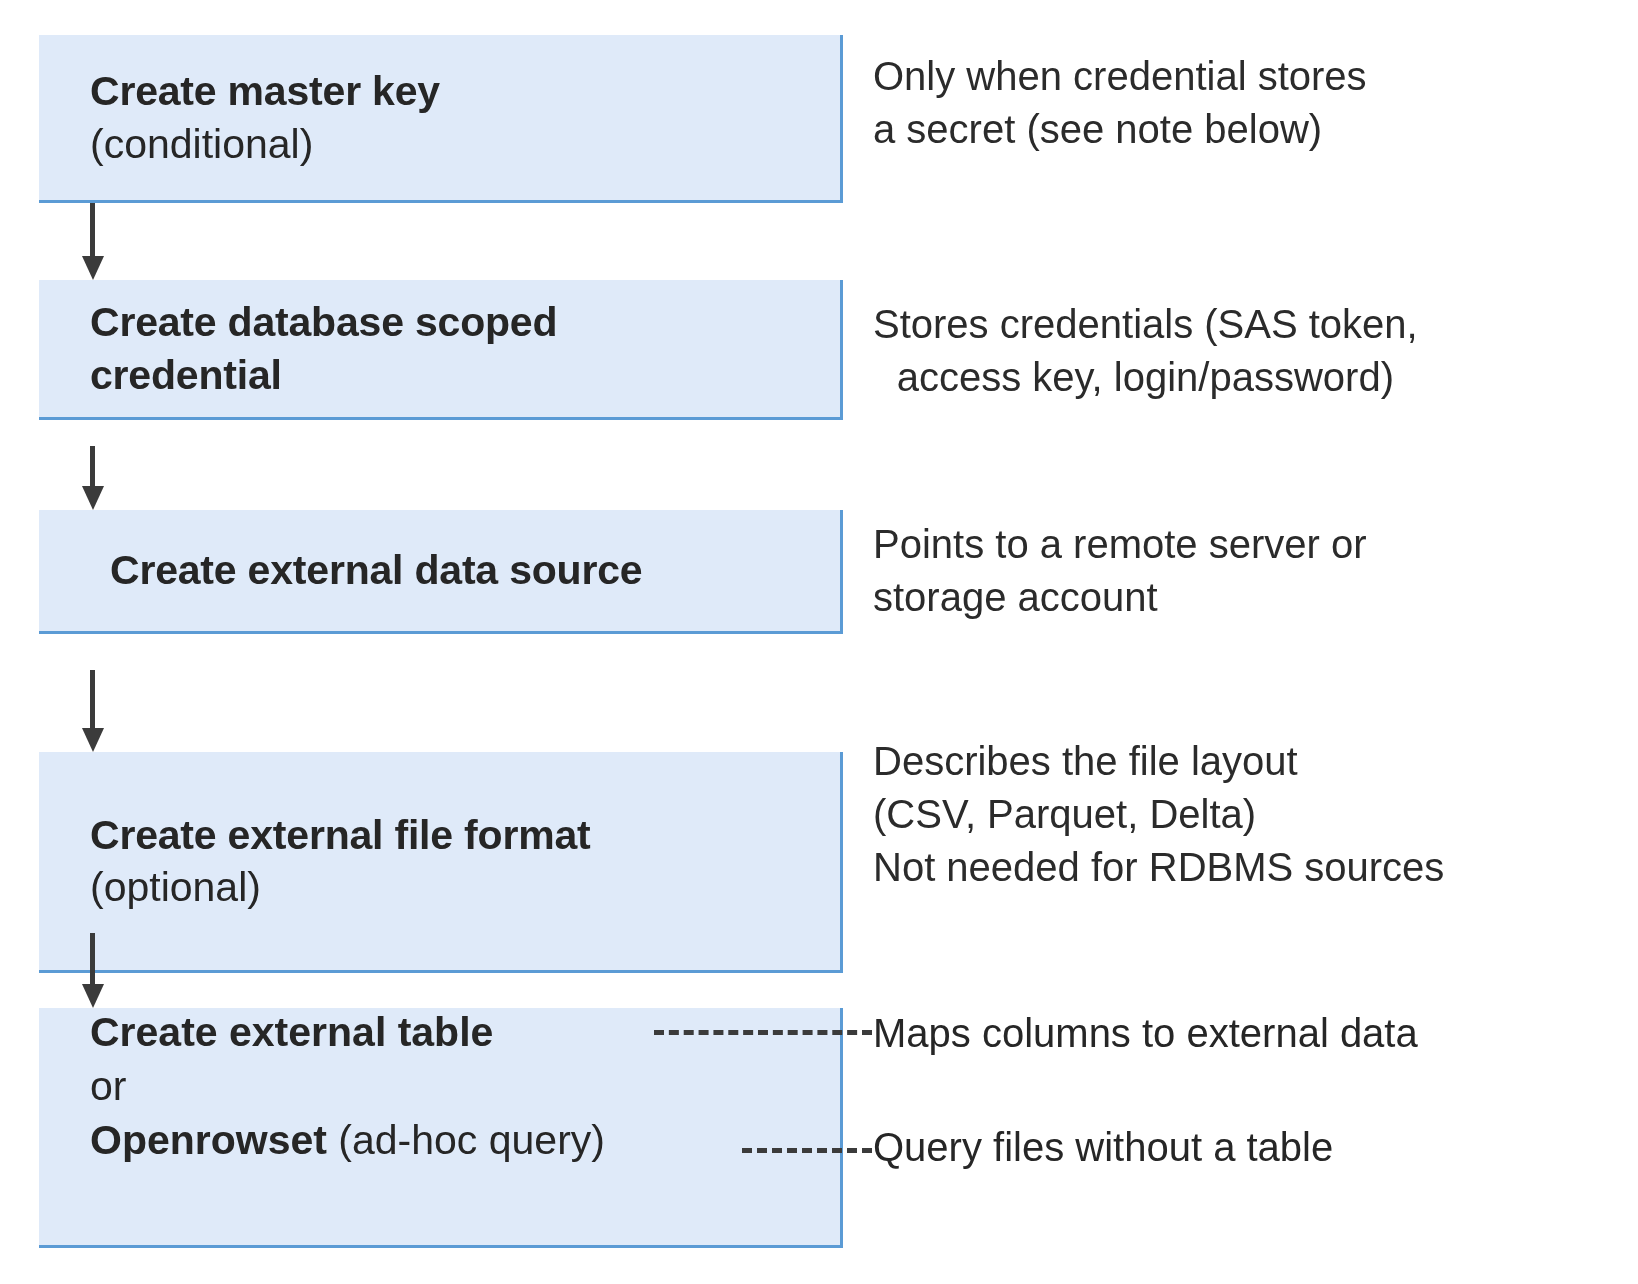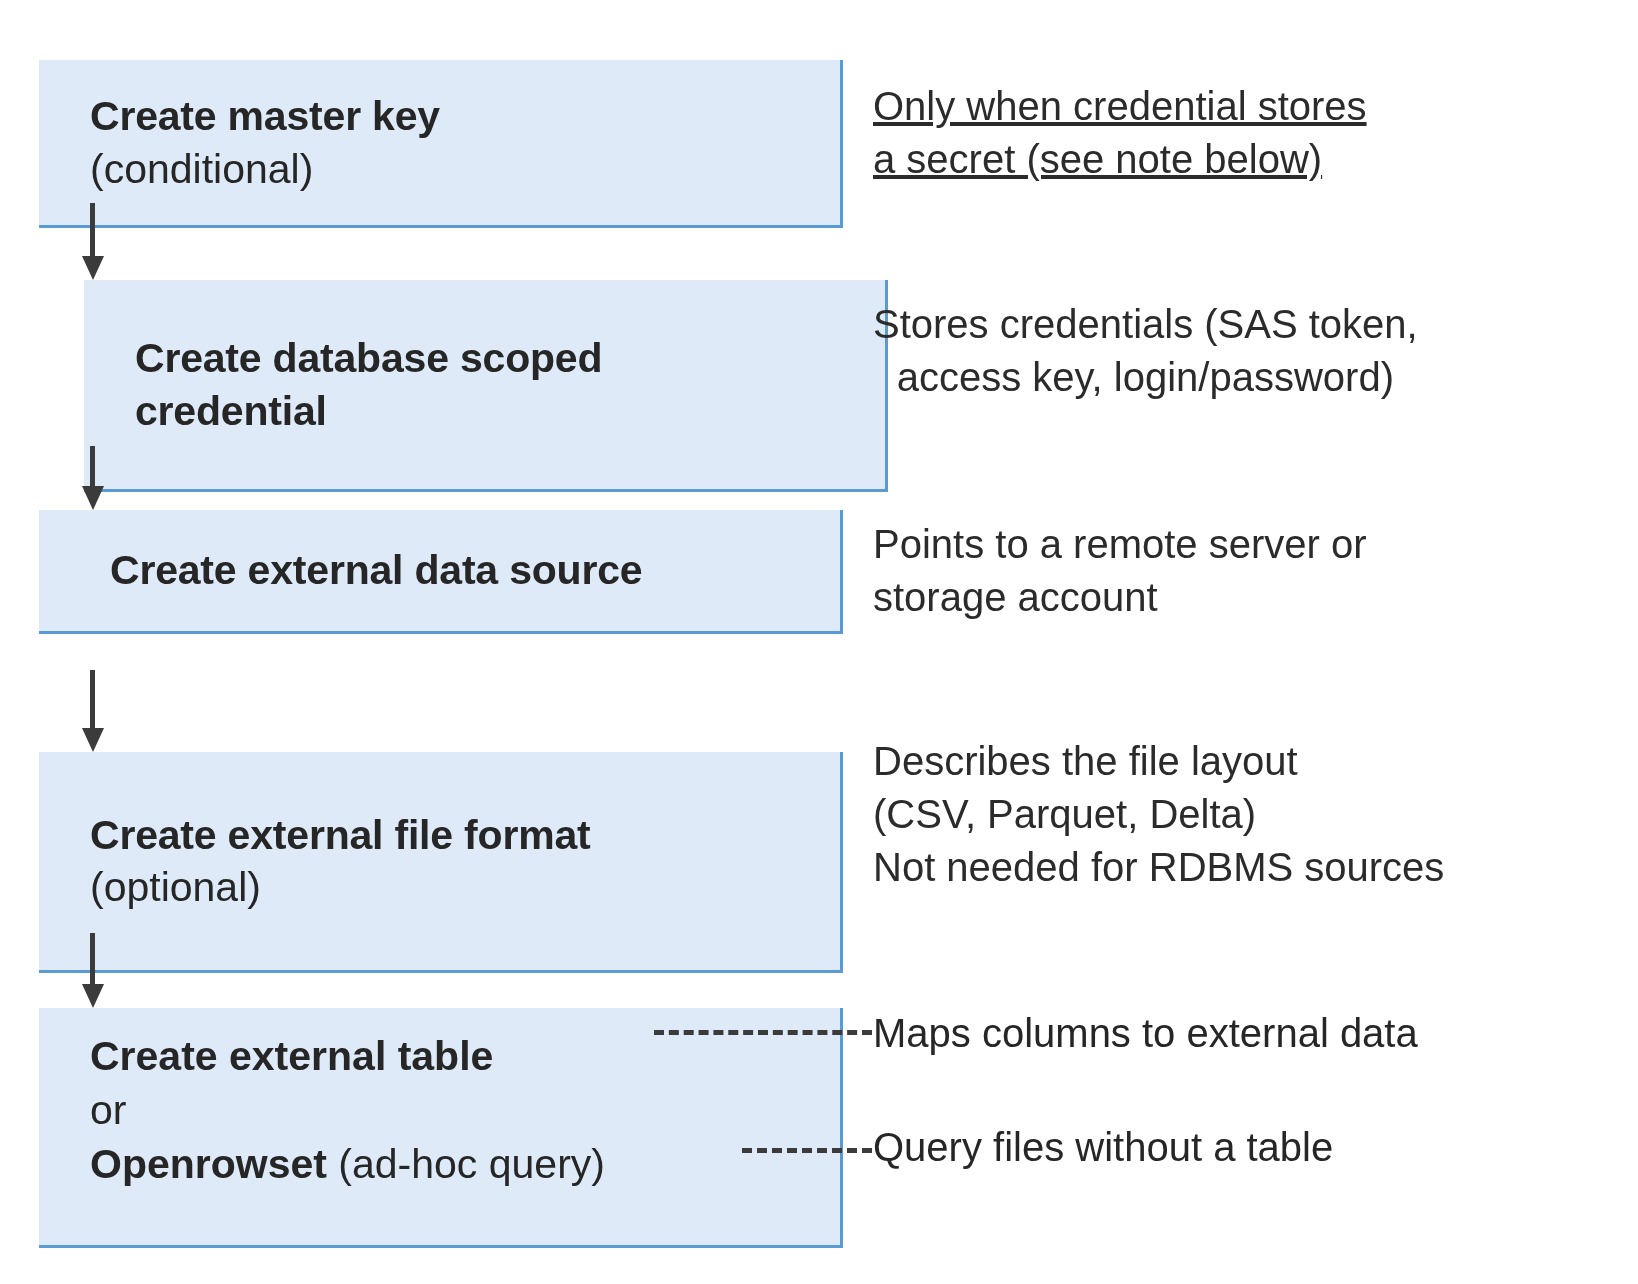--- a/index.html
+++ b/index.html
@@ -30,22 +30,22 @@
     border-right: 3px solid #5b9bd5;
     border-bottom: 3px solid #5b9bd5;
     display: flex;
     flex-direction: column;
     justify-content: center;
   }
   .step-box .lines {
     padding-left: 51px;
     padding-right: 12px;
   }
-  .bx1 { top: 35px;   height: 168px; margin-top: 25px; }
-  .bx2 { top: 280px;  height: 212px; margin-left: 45px; }
+  .bx1 { top: 35px;   height: 168px; }
+  .bx2 { top: 280px;  height: 140px; }
   .bx3 { top: 510px;  height: 124px; padding-left: 20px; }
   .bx4 { top: 752px;  height: 221px; }
   .bx5 { top: 1008px; height: 240px; }
 
   .title-strong {
     font-weight: bold;
     font-size: 41px;
     line-height: 1.28;
     letter-spacing: -0.2px;
     color: #262626;
@@ -59,21 +59,21 @@
 
   
   .note {
     position: absolute;
     left: 873px;
     font-size: 40px;
     line-height: 1.33;
     color: #2b2b2b;
     white-space: pre-line;
   }
-  .nt1 { top: 80px; text-decoration: underline; }
+  .nt1 { top: 50px; }
   .nt2 { top: 298px; text-align: center; }
   .nt3 { top: 518px; }
   .nt4 { top: 735px; }
 
   
   .arrow {
     position: absolute;
     left: 82px;
     width: 20px;
   }
@@ -115,21 +115,21 @@
   .dash-a { left: 654px; width: 218px; top: 1030px; }
   .dash-b { left: 742px; width: 130px; top: 1148px; }
 
   
   .row {
     position: absolute;
     font-size: 41px;
     line-height: 1.28;
     color: #262626;
   }
-  .row-label { left: 90px; margin-top: 24px; }
+  .row-label { left: 90px; }
   .row-note  { left: 873px; font-size: 40px; }
   .r-table  { top: 1006px; }
   .r-or     { top: 1060px; }
   .r-open   { top: 1114px; }
   .n-maps   { top: 1008px; }
   .n-query  { top: 1122px; }
   .b { font-weight: bold; }
 </style>
 </head>
 <body>

